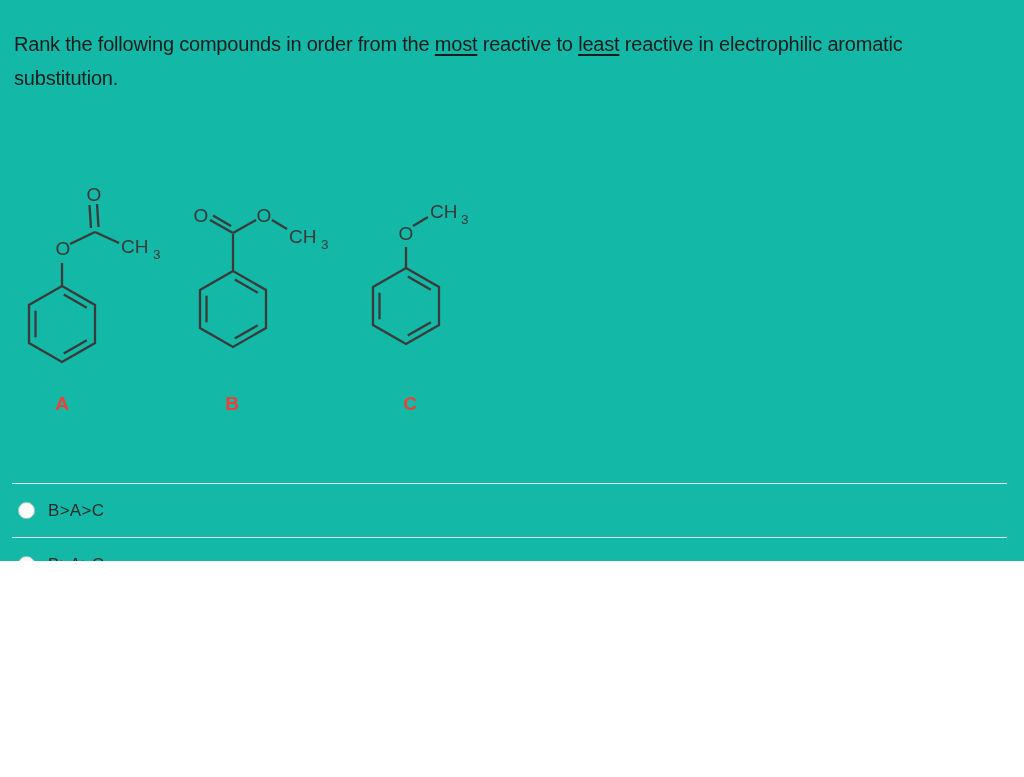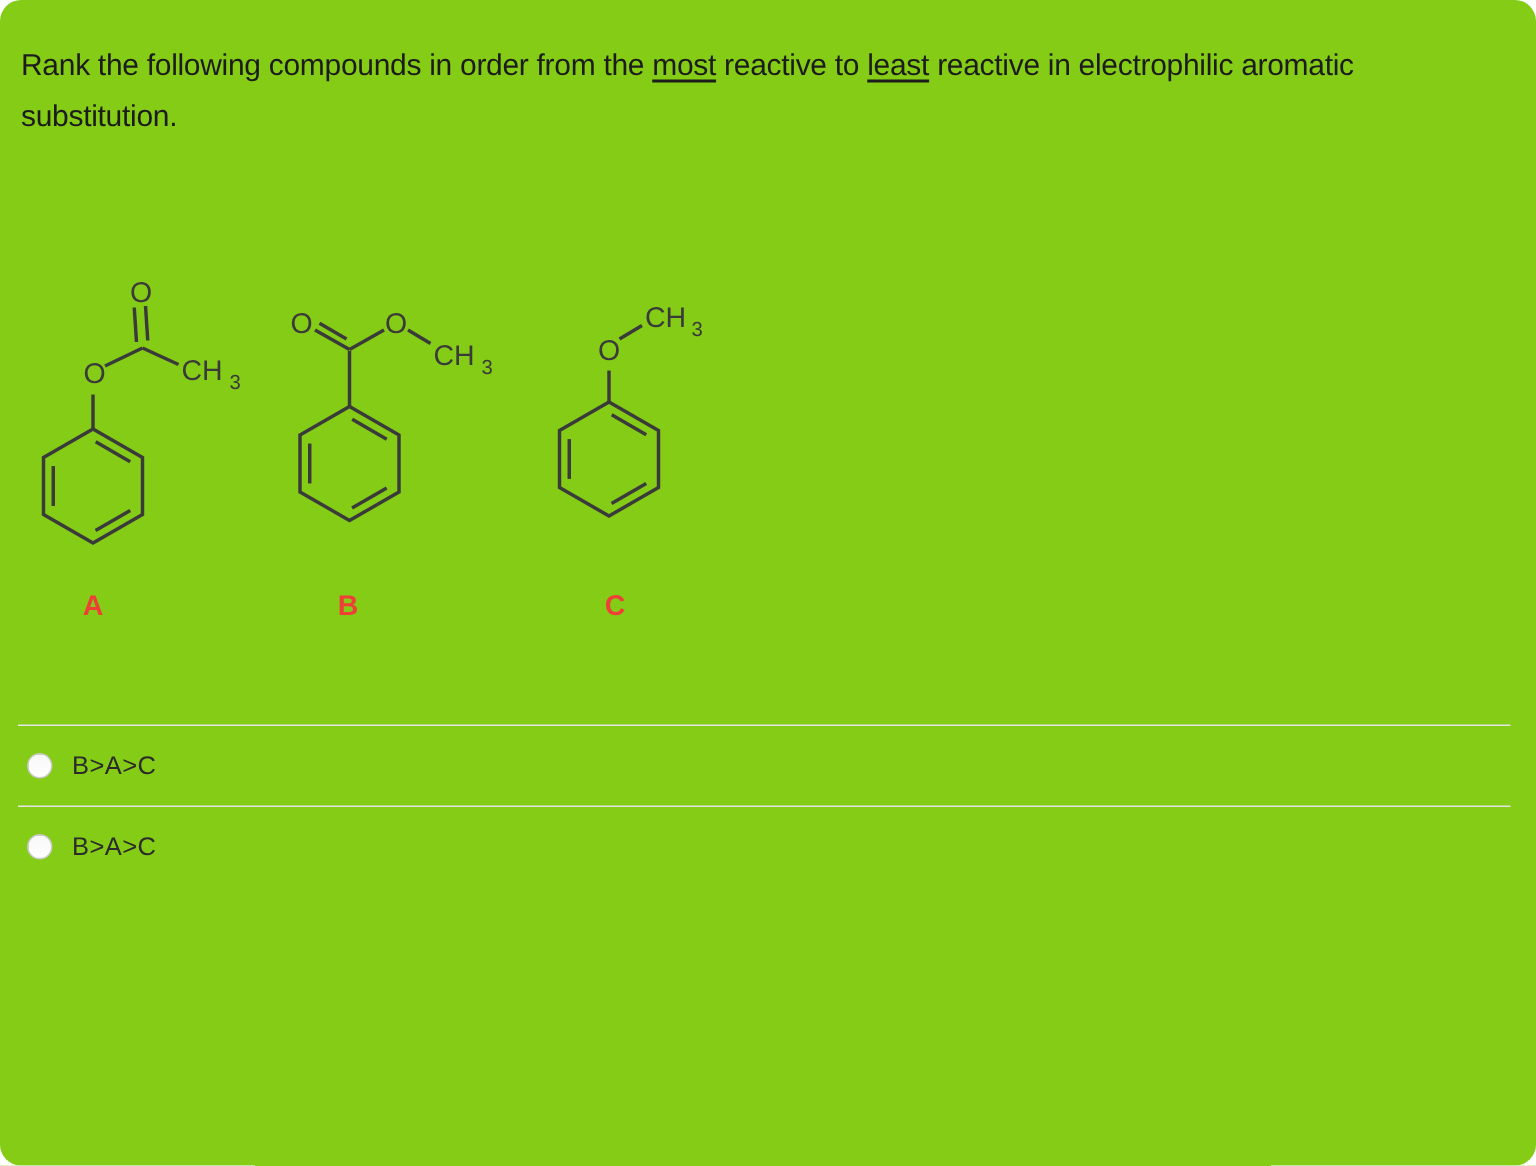--- a/index.html
+++ b/index.html
@@ -4,24 +4,23 @@
 <style>
   html, body {
     margin: 0;
     padding: 0;
     background: #ffffff;
     font-family: "Liberation Sans", sans-serif;
   }
   .page {
     position: relative;
     width: 1024px;
-    height: 777px;
-    background: #84cc16;
+    height: 561px;
+    background: #14b8a6;
     overflow: hidden;
-    border-radius: 14px;
   }
 
   
   .question {
     position: absolute;
     left: 14px;
     top: 27px;
     width: 968px;
     font-size: 20px;
     line-height: 34px;

